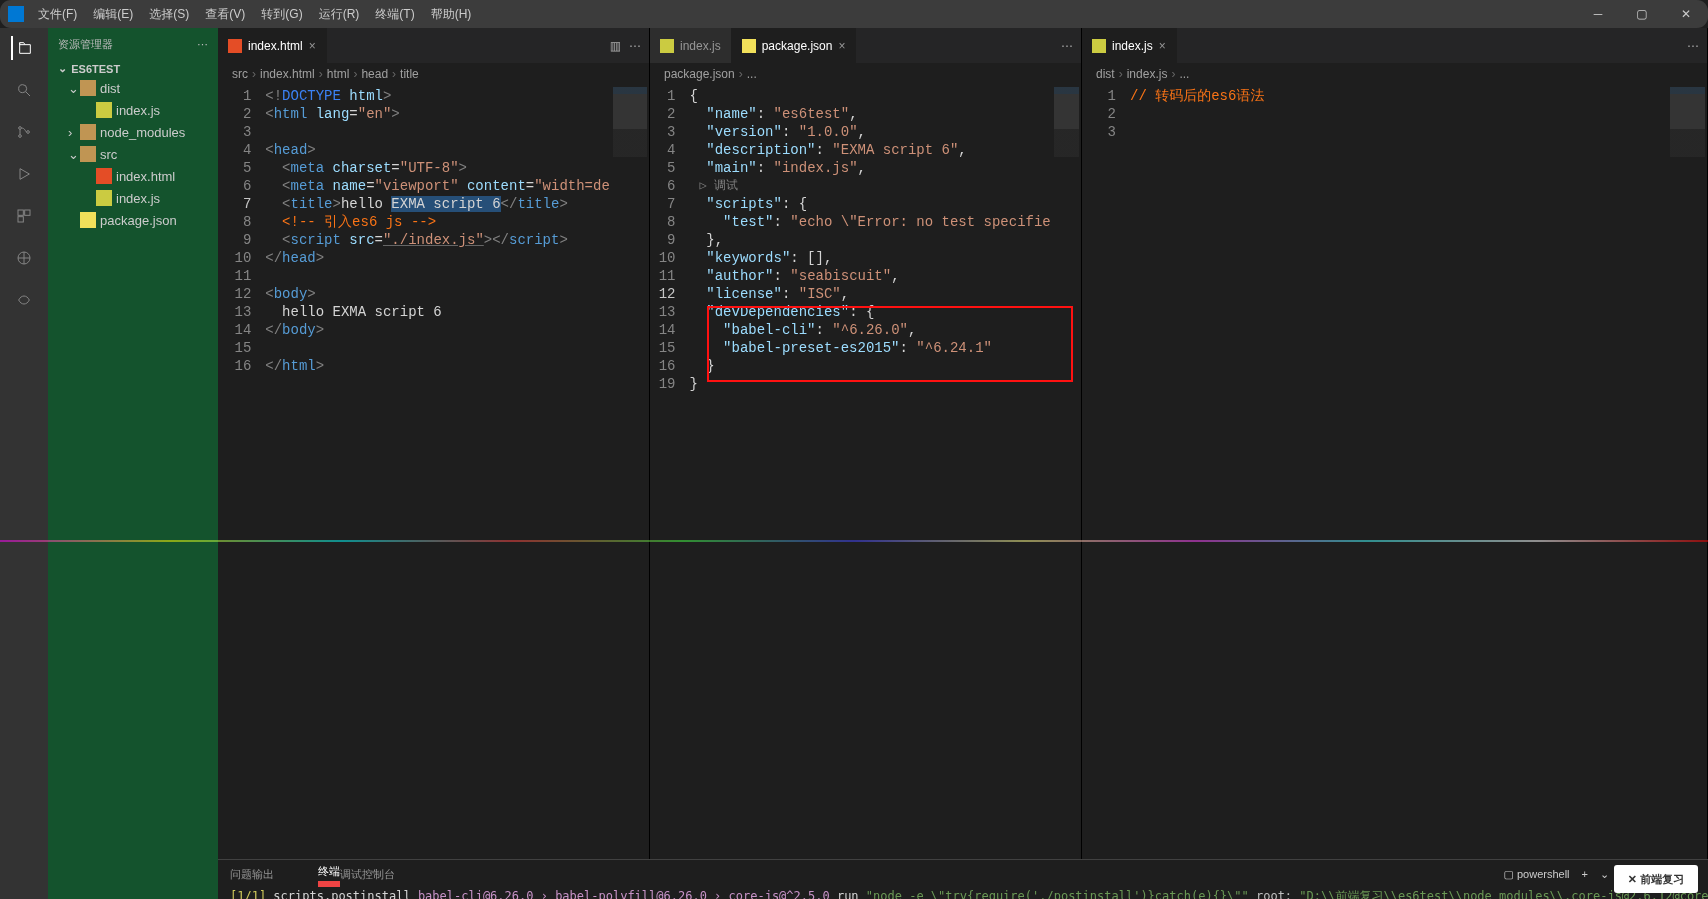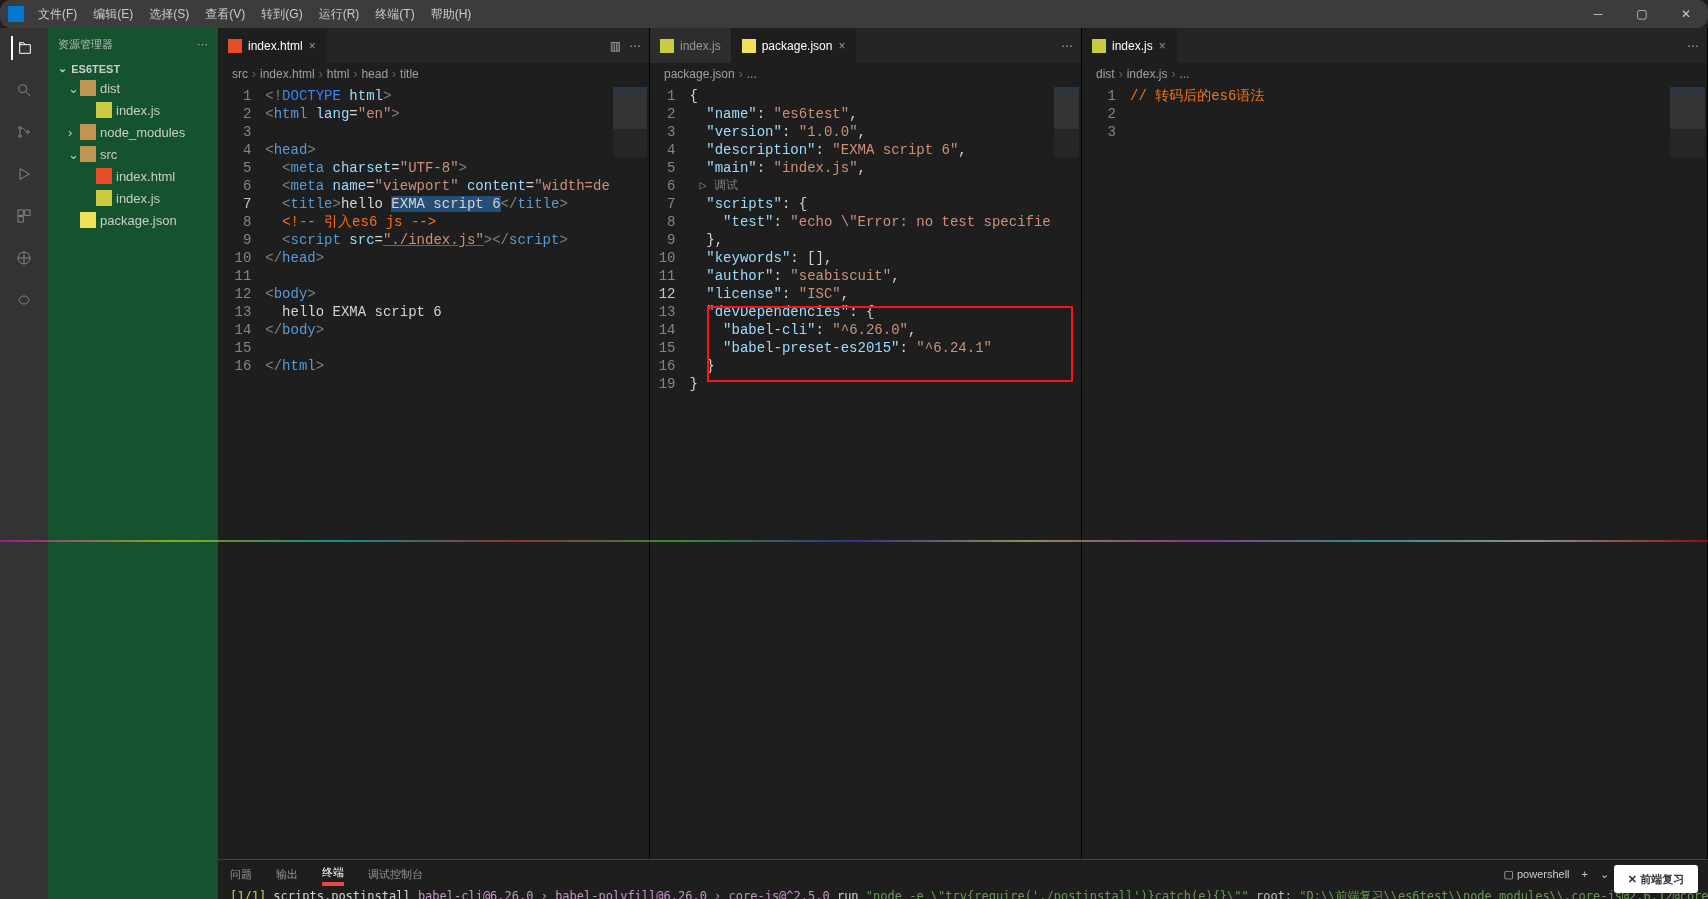--- a/index.html
+++ b/index.html
@@ -48,23 +48,23 @@
 .code{flex:1;line-height:18px;padding-top:2px;white-space:pre;color:#d4d4d4;}
 .code .ln{height:18px;}
 .minimap{width:40px;background:#1e1e1e;border-left:1px solid #1e1e1e;position:relative;}
 .mini-blob{position:absolute;top:2px;right:2px;left:2px;height:70px;background:linear-gradient(#3a5a77 0 10%,#3a5a77 0,#555 0 60%,#333 0 100%);opacity:.4;}
 .c-tag{color:#569cd6;} .c-attr{color:#9cdcfe;} .c-str{color:#ce9178;} .c-pun{color:#808080;} .c-txt{color:#d4d4d4;} .c-com{color:#f97316;} .c-key{color:#9cdcfe;} .c-num{color:#b5cea8;} .c-fun{color:#dcdcaa;} .c-doctype{color:#3b82f6;}
 .sel{background:#264f78;}
 .underline{text-decoration:underline;text-decoration-color:#666;}
 .redbox{position:absolute;border:2px solid #f11;left:57px;right:8px;top:221px;height:76px;pointer-events:none;}
 .debug-hint{color:#808080;font-size:12px;height:18px;padding-left:10px;}
 .panel{height:40px;background:#1e1e1e;border-top:1px solid #414141;display:flex;flex-direction:column;}
-.panel-tabs{display:flex;align-items:center;height:28px;padding:0 12px;gap:24px;font-size:11px;color:#969696;}
+.panel-tabs{display:flex;align-items:center;height:28px;padding:0 12px;gap:0;font-size:11px;color:#969696;}
 .panel-tabs .pt{cursor:pointer;padding:2px 0;}
-.panel-tabs .pt.active{color:#fff;border-bottom:4px solid #ef4444;}
+.panel-tabs .pt.active{color:#fff;border-bottom:6px solid #ef4444;margin-left:44px;}
 .panel-right{margin-left:auto;display:flex;gap:12px;align-items:flex-start;color:#ccc;}
 .panel-content{flex:1;padding:0 12px;font-family:Consolas,monospace;font-size:12px;color:#bfbfbf;overflow:hidden;white-space:nowrap;}
 .panel-content .y{color:#d0c85a;} .panel-content .p{color:#c792c7;} .panel-content .g{color:#6a9955;}
 .watermark{position:absolute;bottom:6px;right:10px;width:84px;height:28px;background:#fff;border-radius:3px;color:#333;display:flex;align-items:center;justify-content:center;font-size:11px;font-weight:bold;}
 .rainbow{position:absolute;left:0;right:0;height:2px;top:540px;background:linear-gradient(90deg,#f0f 0,#ff0 10%,#0ff 20%,#f44 30%,#4f4 40%,#44f 50%,#ff8 60%,#f4f 70%,#4ff 80%,#fff 90%,#f00);opacity:.5;}
 svg{width:16px;height:16px;}
 </style>
 </head>
 <body>
 

